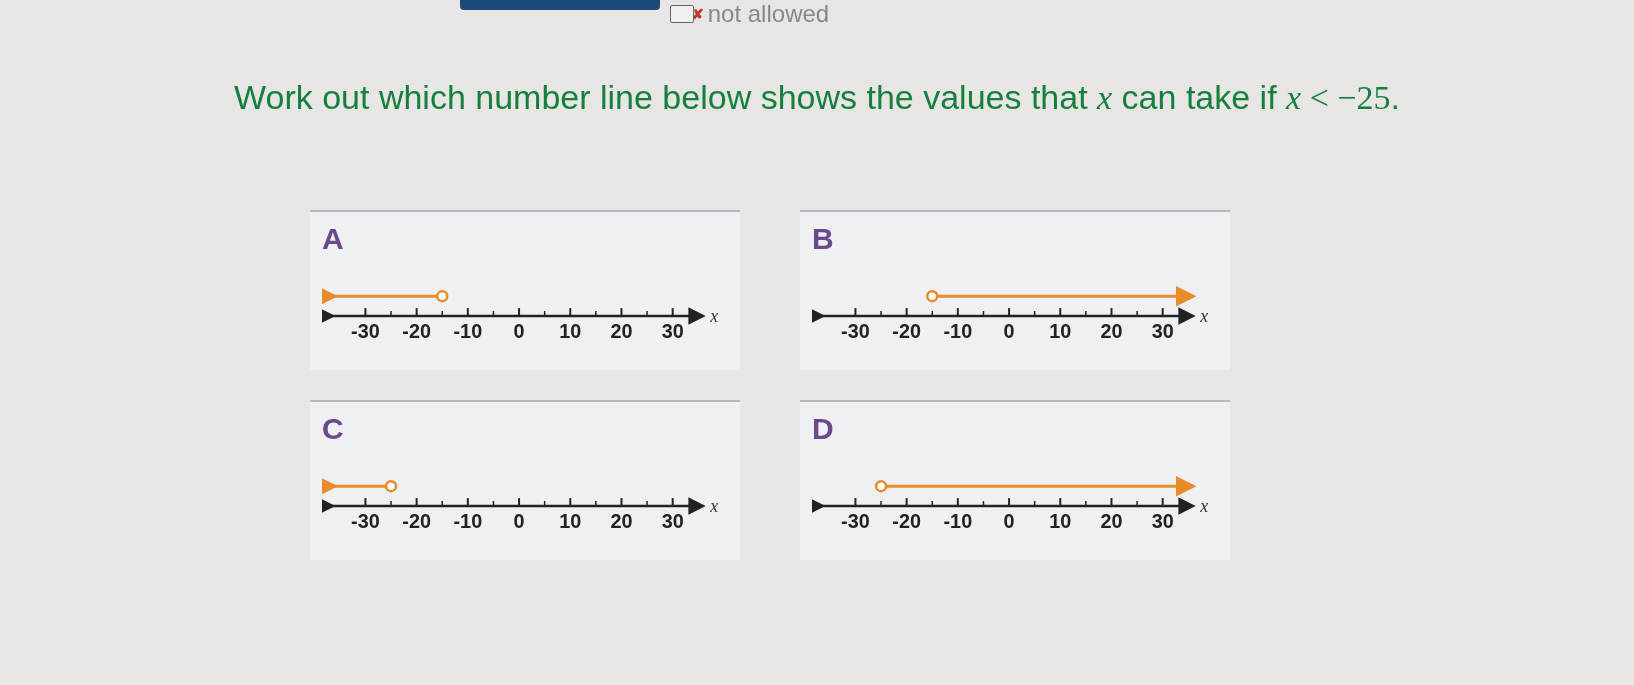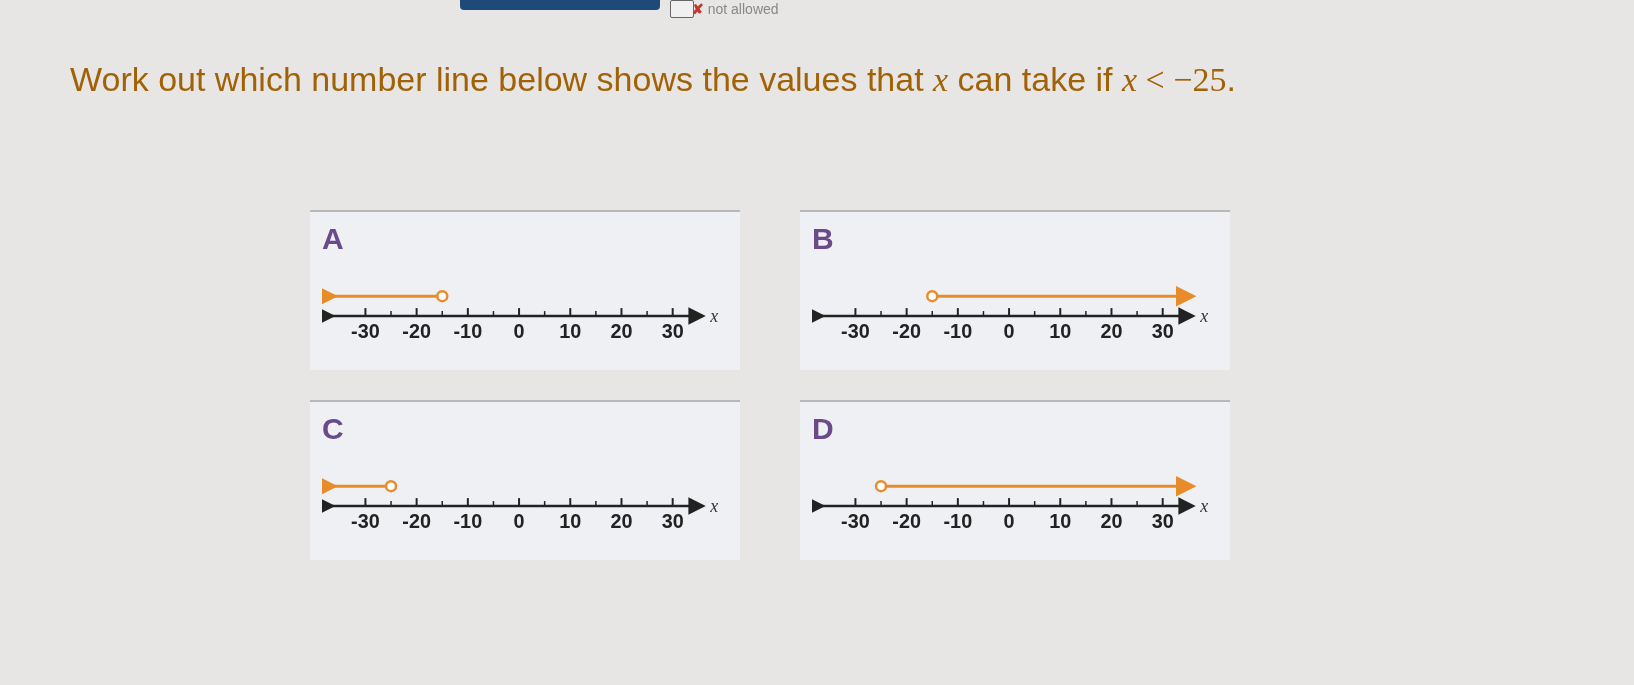--- a/index.html
+++ b/index.html
@@ -44,29 +44,30 @@
       background: #f0f0f0;
     }
     .red-x {
       color: #c0392b;
       font-weight: bold;
       font-size: 14px;
       margin-left: -6px;
     }
     .not-allowed-text {
       color: #888;
-      font-size: 14px;
+      font-size: 24px;
     }
     .question {
       position: absolute;
-      top: 60px;
+      top: 78px;
       left: 70px;
       right: 70px;
       font-size: 34px;
-      color: #a16207;
+      color: #15803d;
+      text-align: center;
     }
     .question .var { font-style: italic; font-family: 'Times New Roman', serif; }
     .question .math { font-family: 'Times New Roman', serif; }
     .panels {
       position: absolute;
       top: 210px;
       left: 310px;
       display: grid;
       grid-template-columns: 430px 430px;
       grid-template-rows: 160px 160px;

